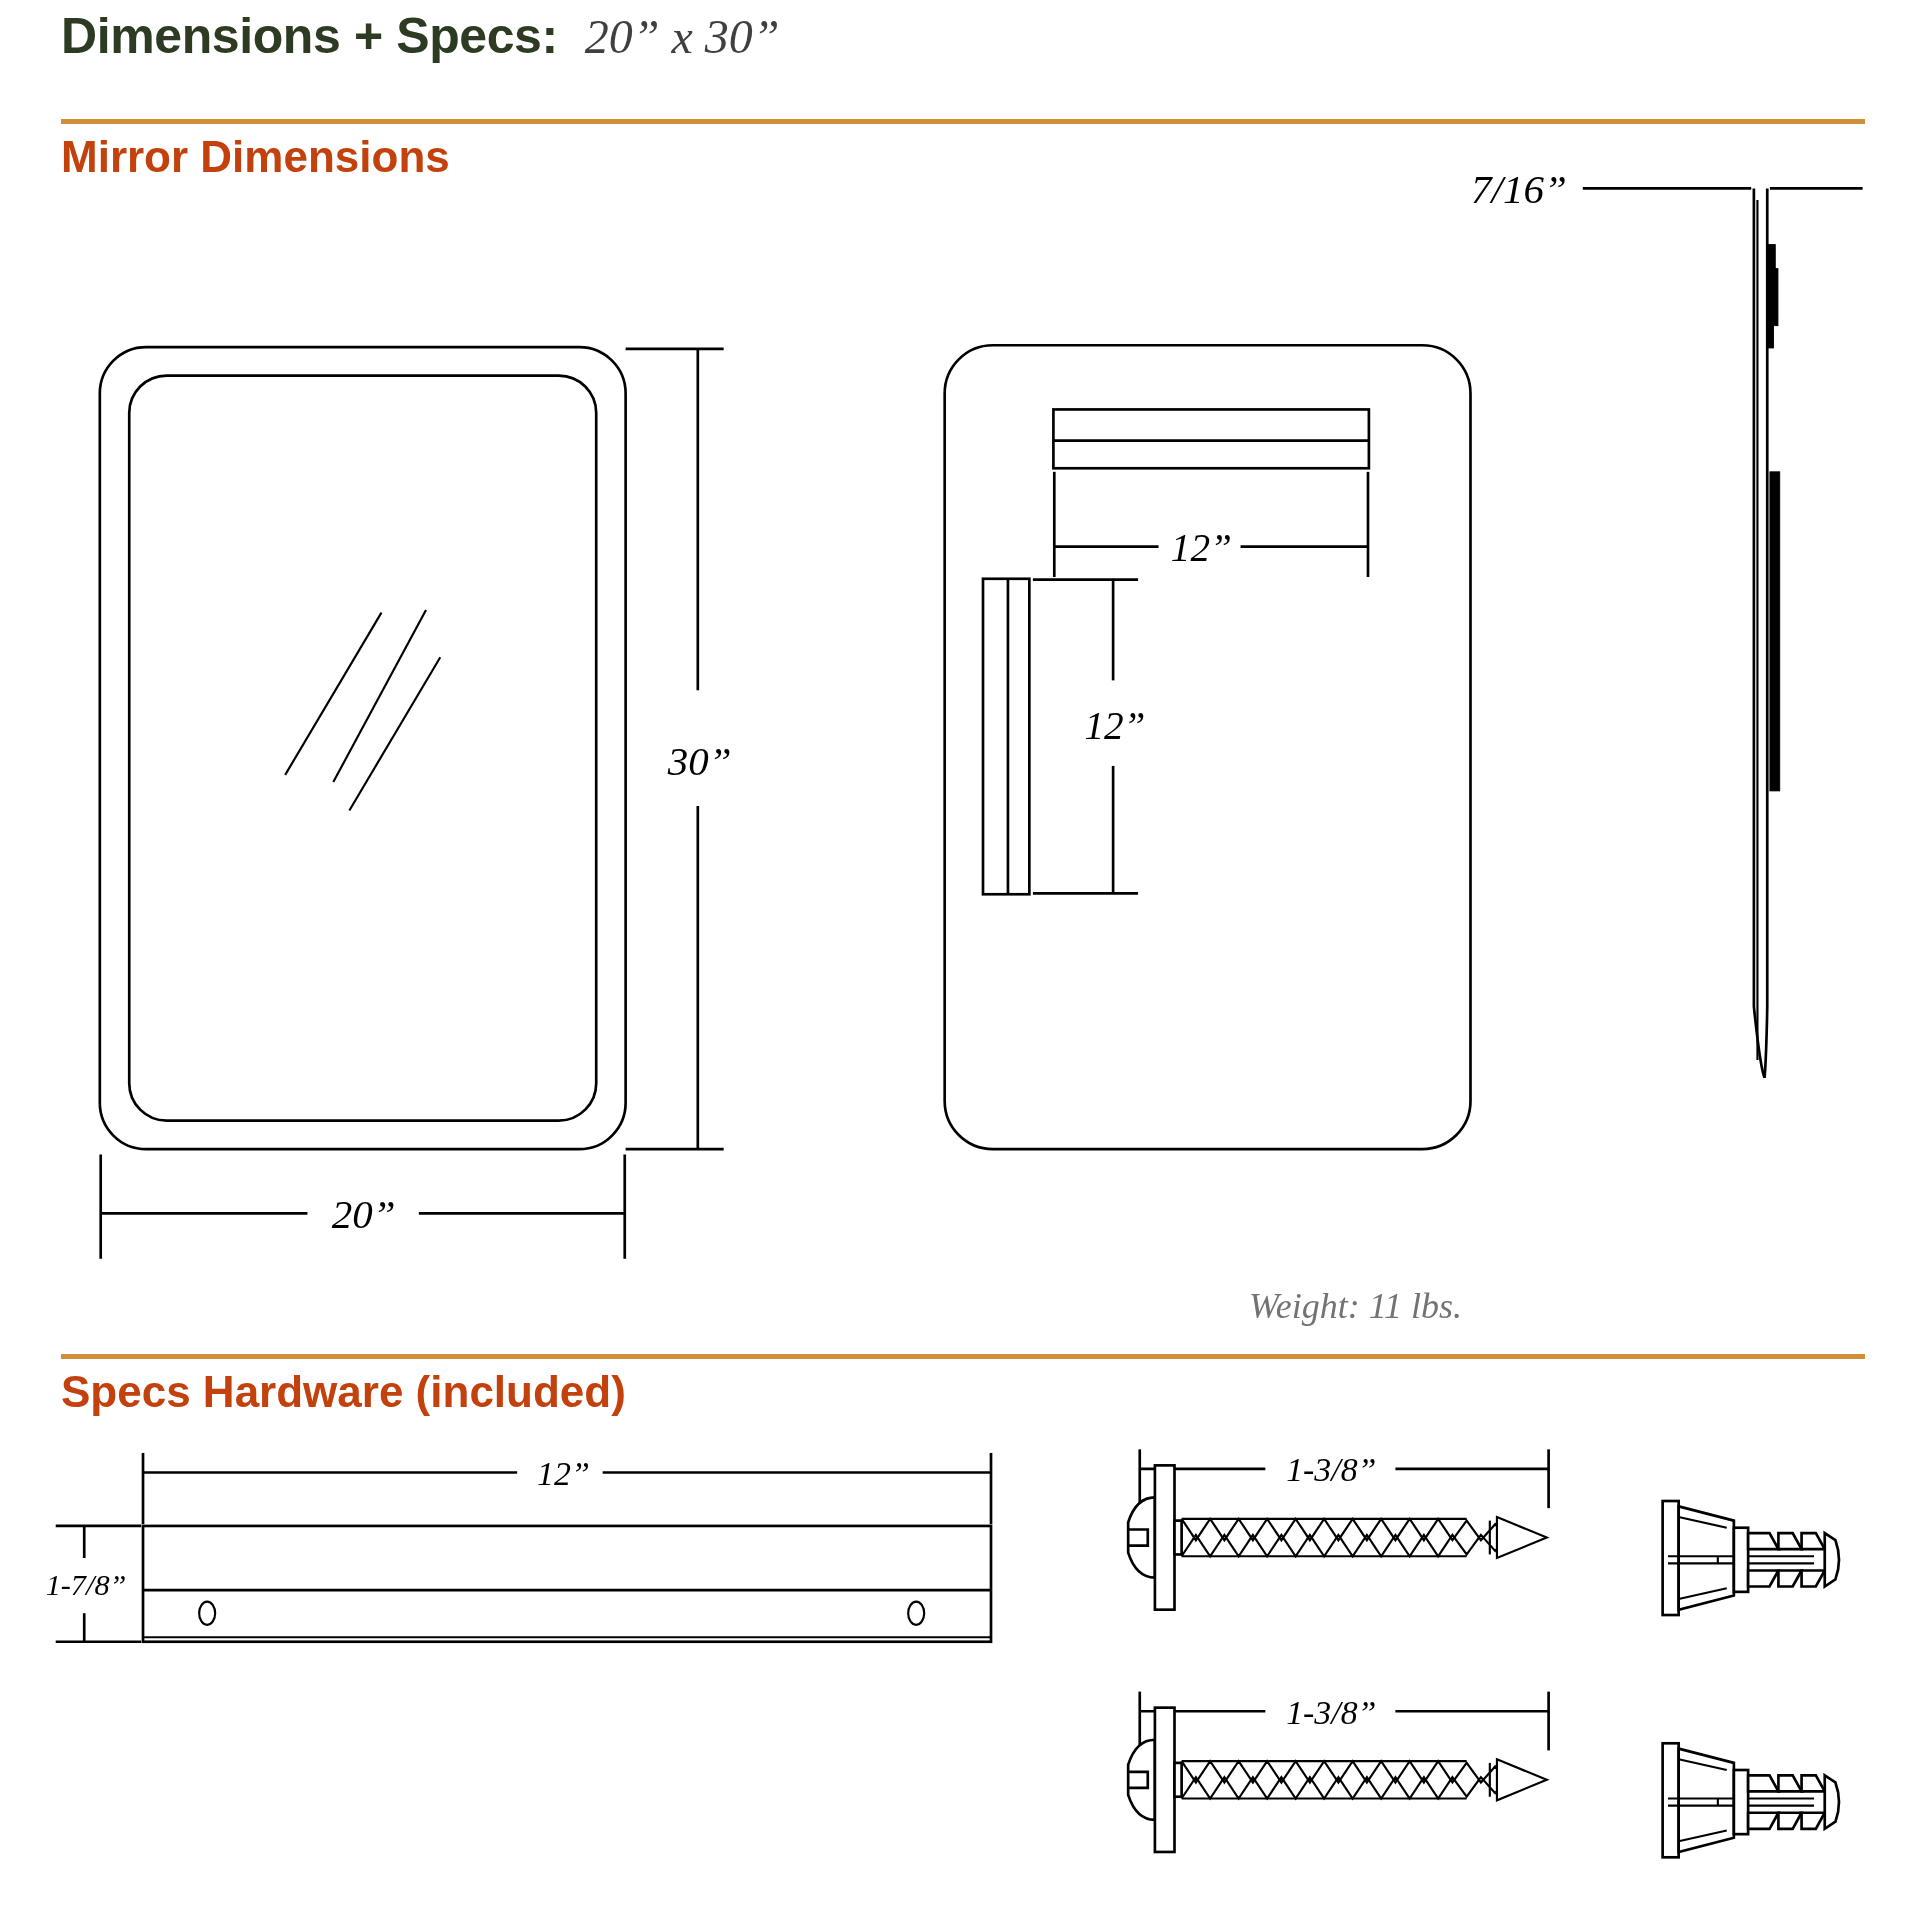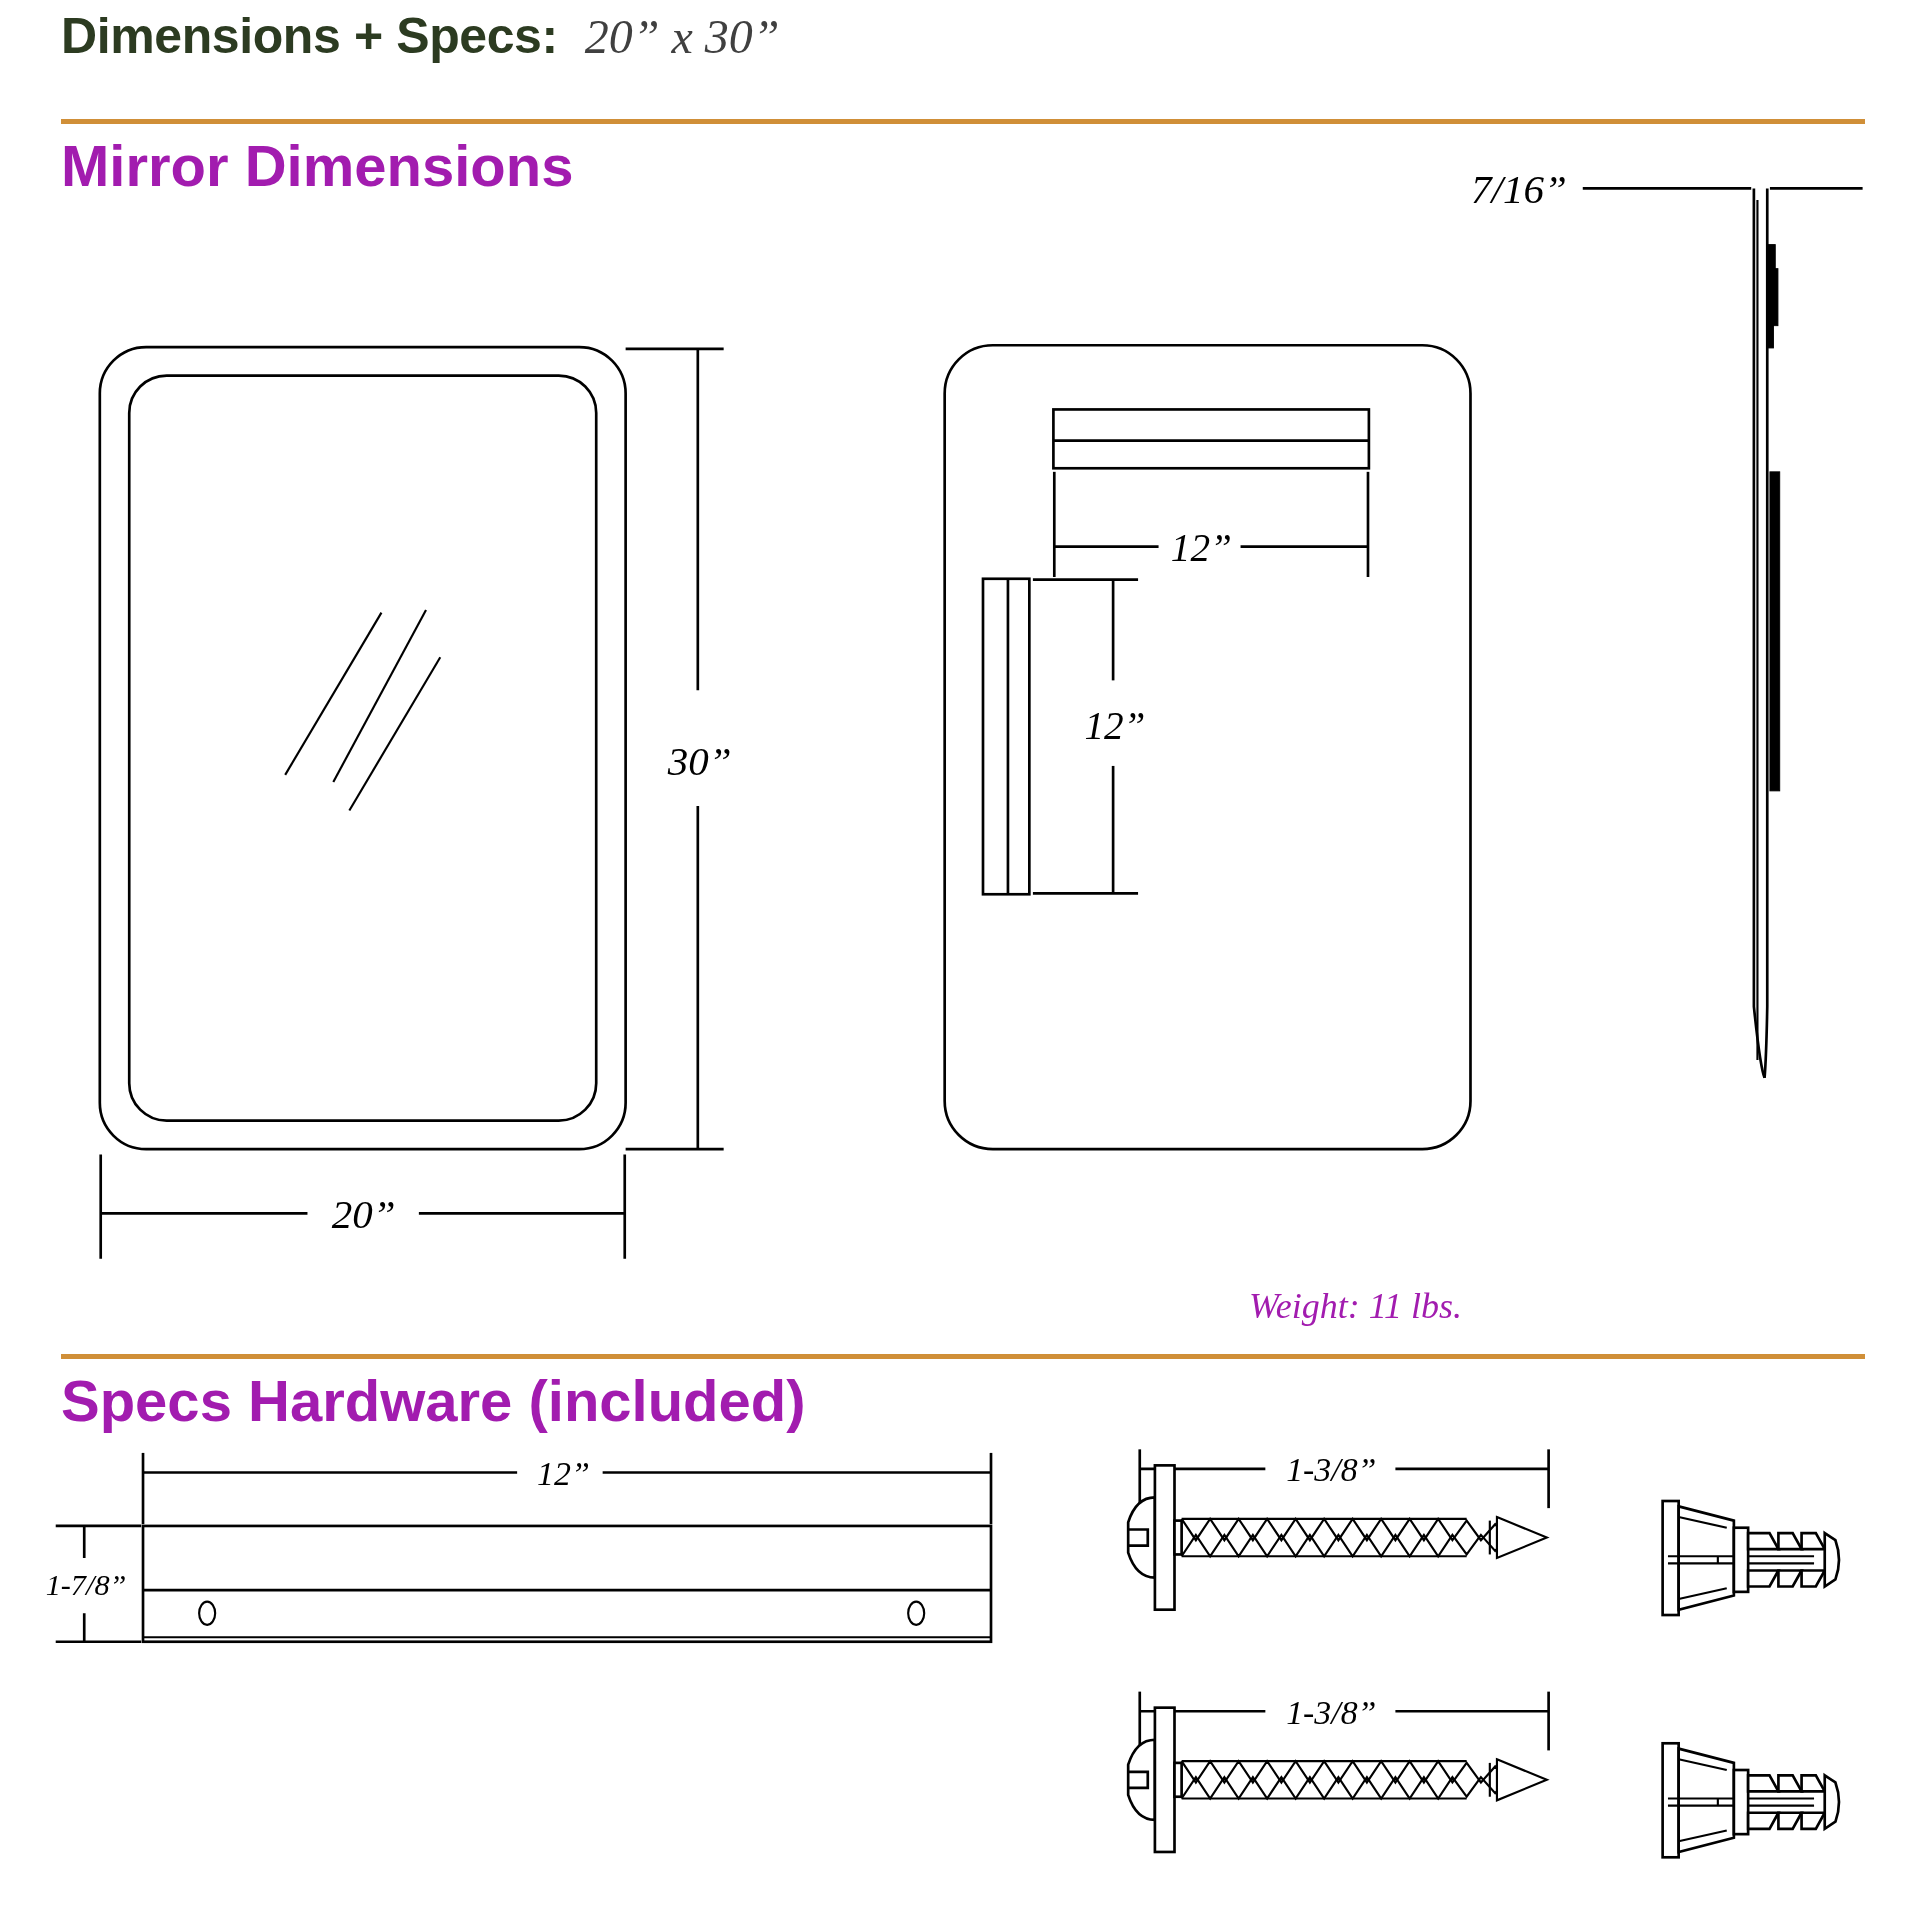--- a/index.html
+++ b/index.html
@@ -11,26 +11,26 @@
   .title-main{font-family:"Liberation Sans",sans-serif;font-weight:bold;font-size:50px;
               color:#2C3B21;letter-spacing:-0.4px;white-space:nowrap;}
   .title-size{font-family:"Liberation Serif",serif;font-style:italic;font-size:48px;
               color:#404040;margin-left:27px;white-space:nowrap;}
 
   .rule{position:absolute;left:61px;width:1804px;height:4.5px;background:#D08F38;}
   .rule-top{top:119px;}
   .rule-mid{top:1354px;}
 
   .section-head{position:absolute;left:61px;font-family:"Liberation Sans",sans-serif;
-                font-weight:bold;font-size:58px;color:#a21caf;white-space:nowrap;}
+                font-weight:bold;font-size:44px;color:#c2410c;white-space:nowrap;}
   .head-mirror{top:132px;}
   .head-hardware{top:1367px;}
 
   .weight{position:absolute;right:66px;top:1285px;font-family:"Liberation Serif",serif;
-          font-style:italic;font-size:36px;color:#a21caf;white-space:nowrap;}
+          font-style:italic;font-size:36px;color:#737373;white-space:nowrap;}
 
   
   .canvas{position:absolute;}
   #mirror-canvas{left:0;top:151px;width:1925px;height:1114px;}
   #hardware-canvas{left:0;top:1444px;width:1925px;height:481px;}
 
   svg{display:block;overflow:visible;}
   .ln{fill:none;stroke:#000;stroke-width:3;}
   .ln-thin{fill:none;stroke:#000;stroke-width:2.4;}
   .ln-dim{fill:none;stroke:#000;stroke-width:3;}

